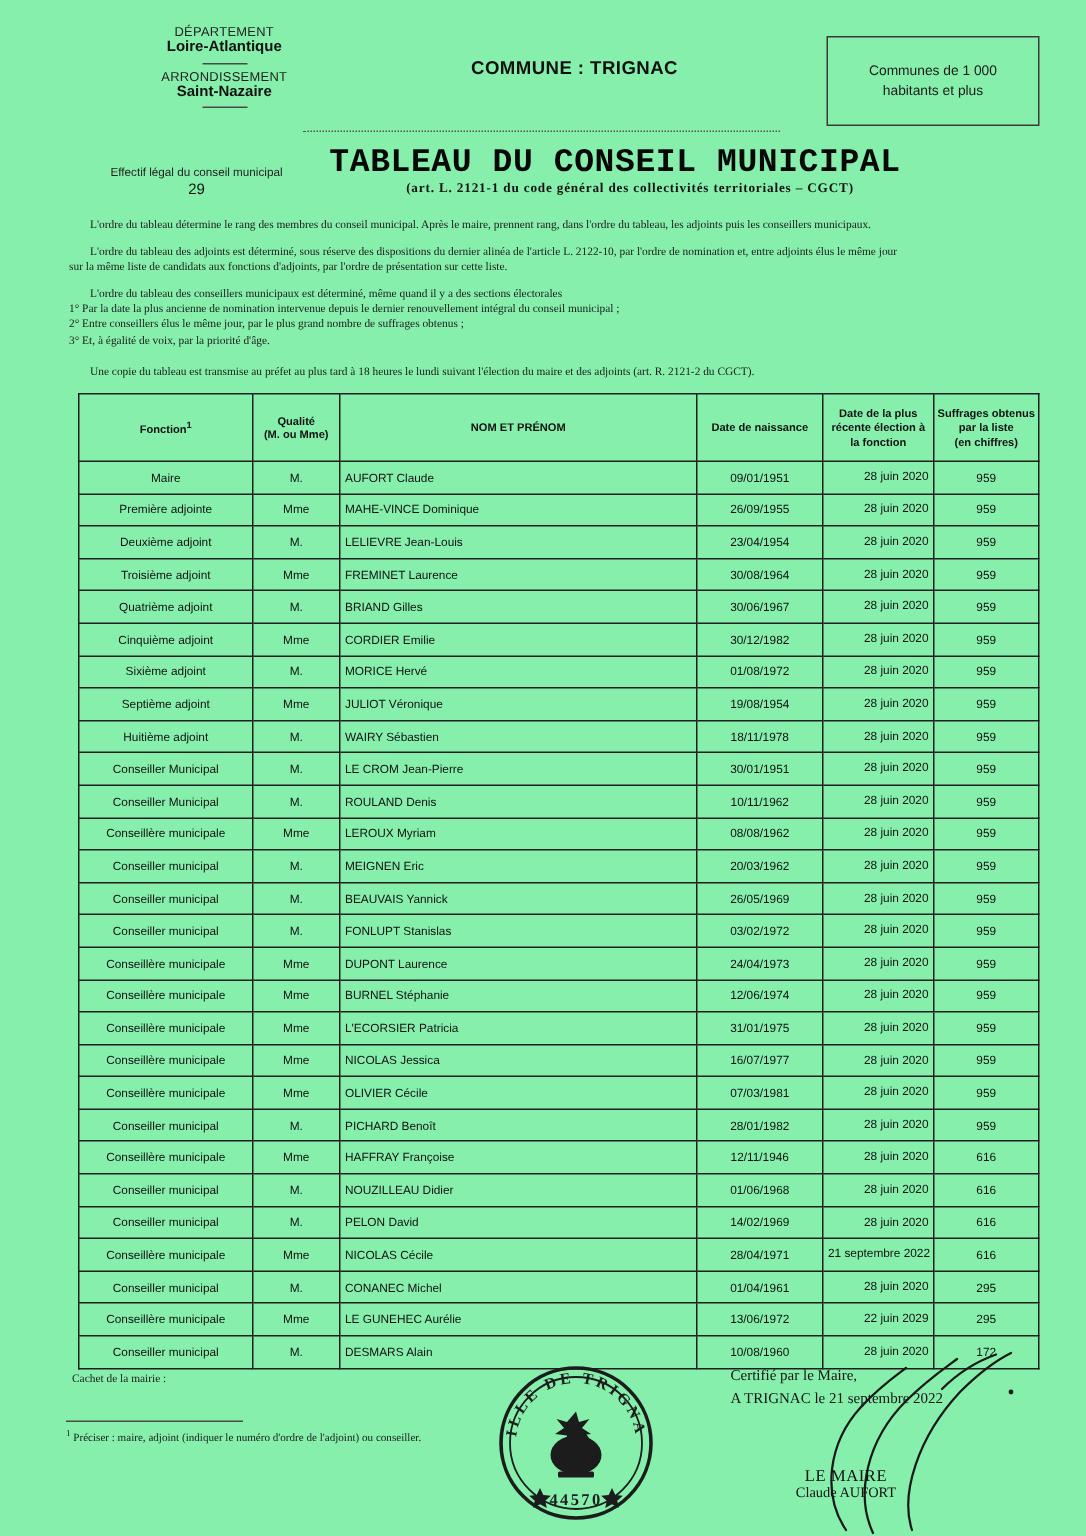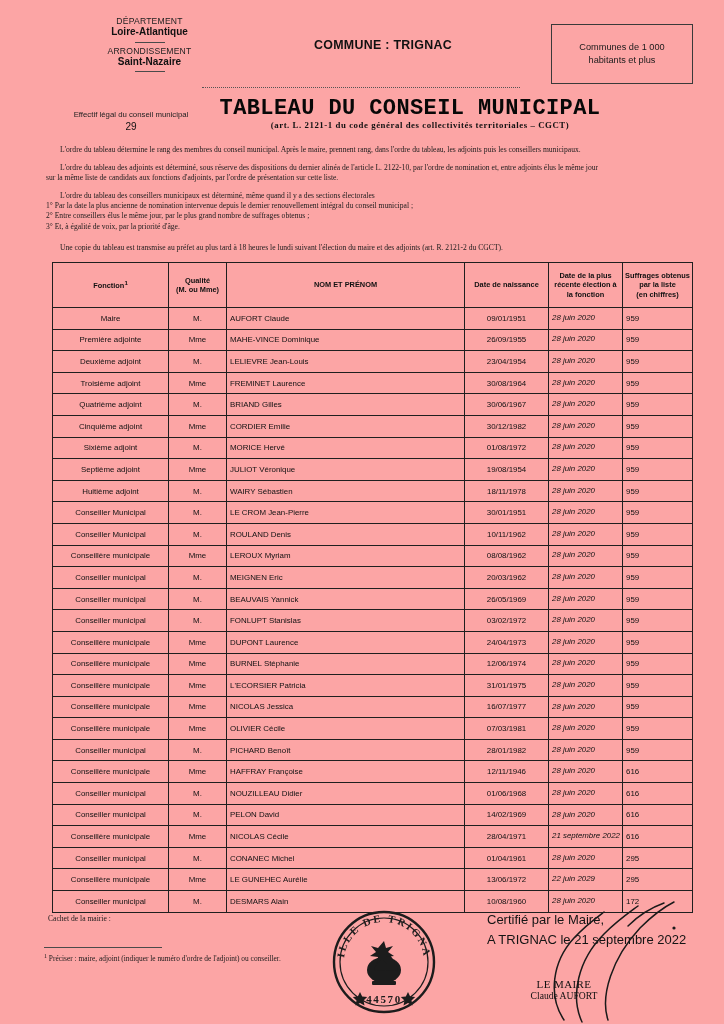--- a/index.html
+++ b/index.html
@@ -13,21 +13,21 @@
     position: relative;
     font-family: "Liberation Serif", serif;
     color: #151515;
     overflow: hidden;
   }
   .page {
     position: absolute;
     inset: 0;
     width: 724px;
     height: 1024px;
-    background: #fca5a5;
+    background: #86efac;
   }
 
   
   .header {
     position: absolute;
     top: 14px;
     left: 0;
     width: 724px;
     height: 78px;
   }
@@ -179,22 +179,22 @@
     height: 20.6px;
     padding: 0 3px;
     vertical-align: middle;
     white-space: nowrap;
     overflow: hidden;
   }
   td.c-fonction { text-align: center; }
   td.c-qualite  { text-align: center; }
   td.c-nom      { text-align: left; padding-left: 8px; }
   td.c-naiss    { text-align: center; }
-  td.c-elec     { text-align: left; font-size: 7.6px; line-height: 1.12; white-space: normal; font-style: italic; }
-  td.c-suff     { }
+  td.c-elec     { text-align: right; font-size: 7.6px; line-height: 1.12; white-space: normal; }
+  td.c-suff     { text-align: center; }
 
   col.w-fonction { width: 116px; }
   col.w-qualite  { width: 58px; }
   col.w-nom      { width: 238px; }
   col.w-naiss    { width: 84px; }
   col.w-elec     { width: 74px; }
   col.w-suff     { width: 70px; }
 
   
   .cachet-lbl {
@@ -222,22 +222,22 @@
     font-family: "Liberation Serif", serif;
     color: #1b1b1b;
   }
   .footnote sup { font-size: 6px; }
 
   .certif {
     position: absolute;
     left: 487px;
     top: 910px;
     width: 200px;
-    font-family: Liberation Sans, sans-serif;
-    font-size: 13px;
+    font-family: Liberation Serif, serif;
+    font-size: 10px;
     line-height: 1.5;
     color: #141414;
   }
   .maire-sig {
     position: absolute;
     left: 484px;
     top: 978px;
     width: 160px;
     text-align: center;
     font-family: "Liberation Serif", serif;

